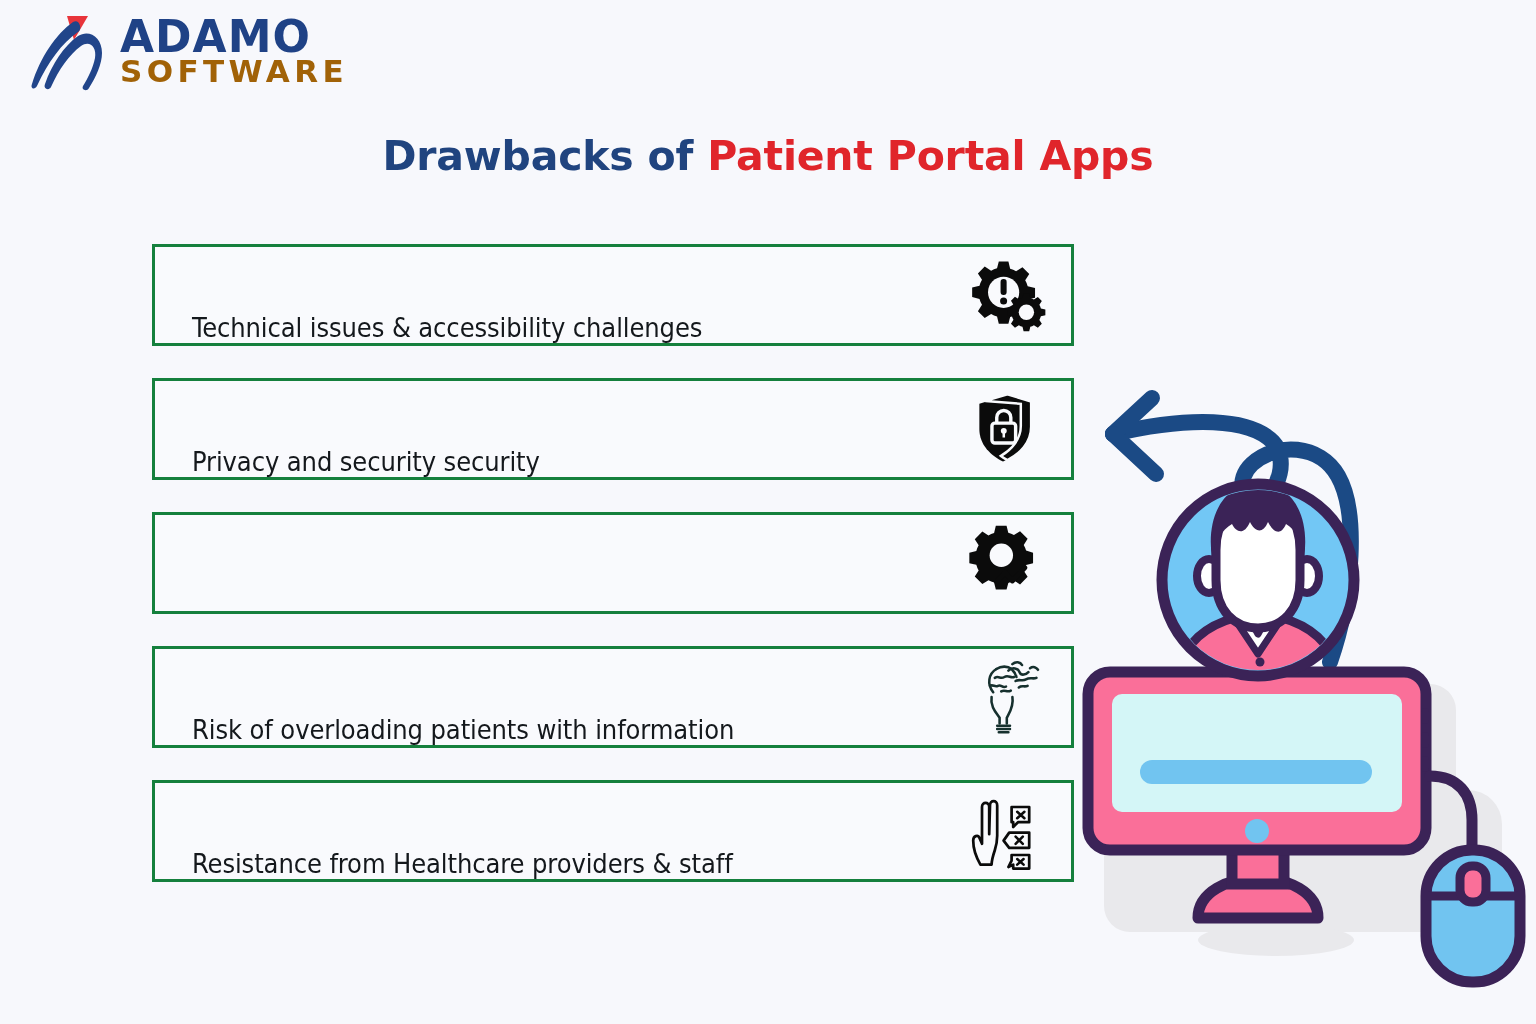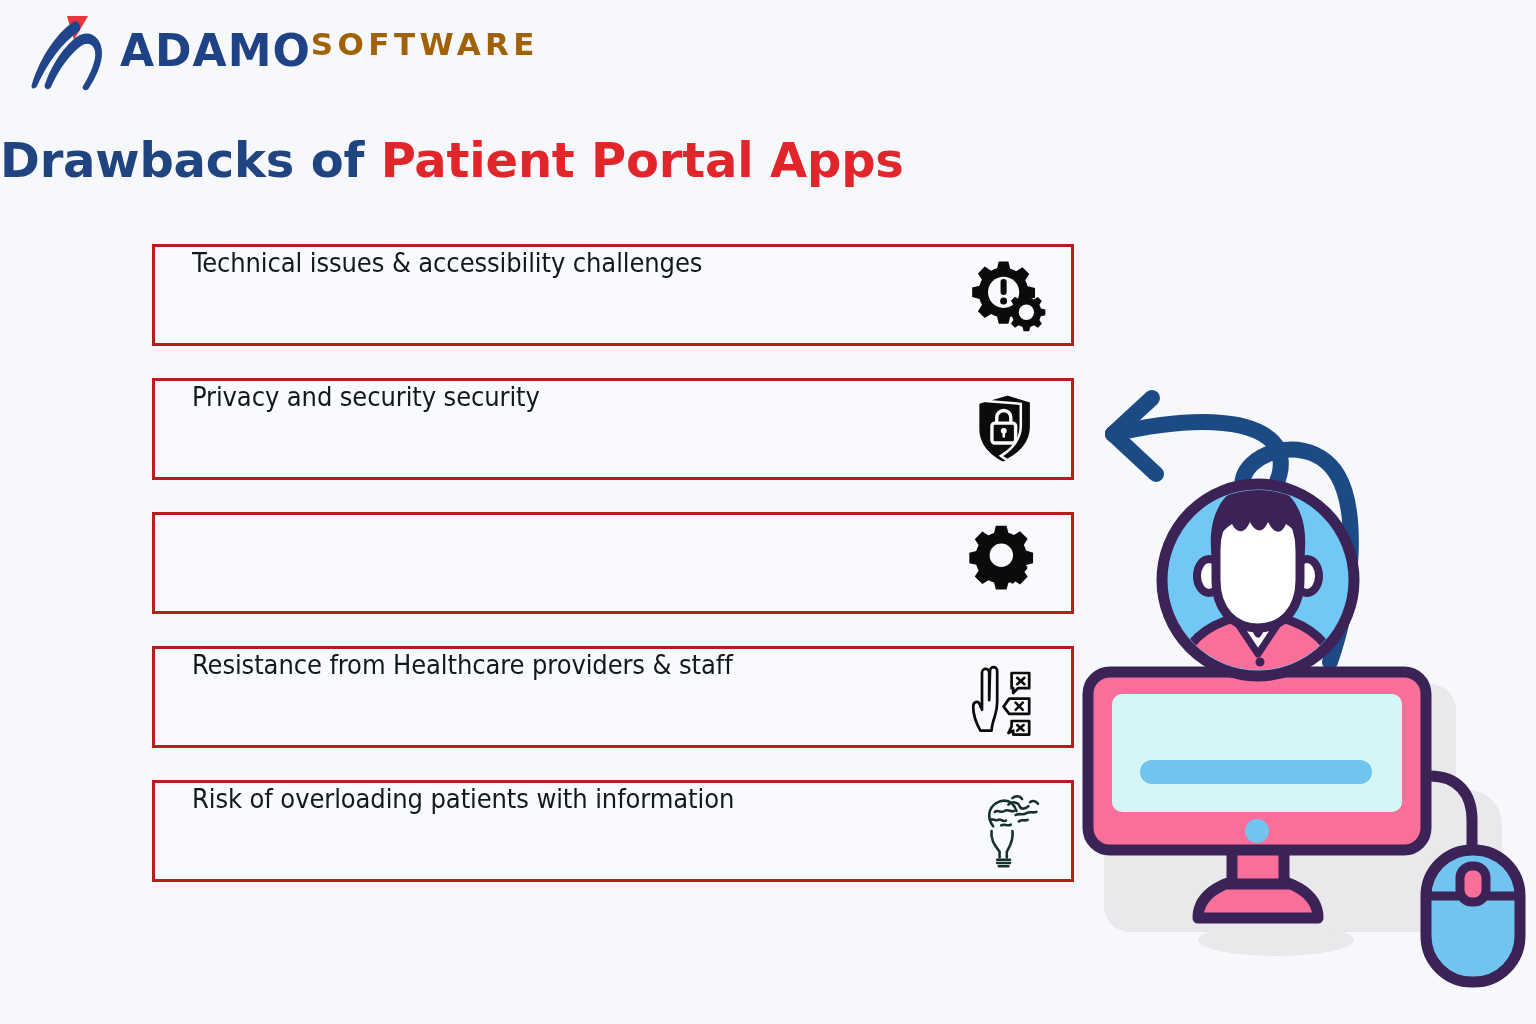--- a/index.html
+++ b/index.html
@@ -24,21 +24,21 @@
     align-items: center;
     gap: 16px;
   }
   .logo-mark {
     width: 78px;
     height: 82px;
     flex: none;
   }
   .logo-text {
     display: flex;
-    flex-direction: row;
+    flex-direction: column;
     line-height: 0.94;
   }
   .logo-text .l1 {
     font-family: "DejaVu Sans", sans-serif;
     font-size: 44px;
     font-weight: bold;
     letter-spacing: 1px;
     color: #1f4286;
   }
   .logo-text .l2 {
@@ -48,46 +48,46 @@
     letter-spacing: 4.4px;
     color: #a16207;
   }
 
   
   .page-title {
     position: absolute;
     left: 0;
     right: 0;
     top: 132px;
-    text-align: left;
+    text-align: center;
     font-family: "DejaVu Sans", sans-serif;
-    font-size: 48px;
+    font-size: 41px;
     font-weight: bold;
     letter-spacing: -0.2px;
     white-space: nowrap;
   }
   .title-a { color: #20447f; }
   .title-b { color: #e0252b; }
 
   
   .rows {
     position: absolute;
     left: 152px;
     top: 244px;
     width: 922px;
   }
   .row {
     position: relative;
     box-sizing: border-box;
     height: 102px;
-    border: 3px solid #b91c1c;
+    border: 3px solid #15803d;
     background: #f9fafd;
     margin-bottom: 32px;
     display: flex;
-    align-items: flex-start;
+    align-items: flex-end;
   }
   .row:last-child { margin-bottom: 0; }
   .row-label {
     font-family: "DejaVu Sans Condensed", "Liberation Sans Narrow", "Liberation Sans", sans-serif;
     font-size: 27px;
     color: #14181c;
     padding-left: 37px;
     letter-spacing: -0.1px;
     white-space: nowrap;
   }
@@ -174,41 +174,20 @@
 
   <div class="row">
     <span class="row-icon">
       <svg viewBox="0 0 100 100" width="78" height="78" aria-hidden="true">
         <g fill="#0b0b0b">
           <path d="M36 5 h16 l2.6 10.4 a33 33 0 0 1 8.4 3.5 l9.1-5.8 11.3 11.3 -5.8 9.1 a33 33 0 0 1 3.5 8.4 L91.5 45 v16 l-10.4 2.6 a33 33 0 0 1 -3.5 8.4 l5.8 9.1 -11.3 11.3 -9.1-5.8 a33 33 0 0 1 -8.4 3.5 L52 100 H36 l-2.6-10.4 a33 33 0 0 1 -8.4-3.5 l-9.1 5.8 L4.6 80.6 l5.8-9.1 a33 33 0 0 1 -3.5-8.4 L-3.5 61 V45 l10.4-2.6 a33 33 0 0 1 3.5-8.4 l-5.8-9.1 L15.9 13.6 l9.1 5.8 a33 33 0 0 1 8.4-3.5 Z" transform="translate(6,-2) scale(0.86)"></path>
         </g>
         <circle cx="44" cy="40" r="15" fill="#f9fafd"></circle>
         <path d="M38 74 L49 62 L58 73 L74 56" fill="none" stroke="#0b0b0b" stroke-width="6.5" stroke-linecap="round" stroke-linejoin="round"></path>
         <path d="M38 74 L49 62 L58 73 L74 56" fill="none" stroke="#f9fafd" stroke-width="2.2" stroke-linecap="round" stroke-linejoin="round" opacity="0"></path>
-      </svg>
-    </span>
-  </div>
-
-  <div class="row">
-    <span class="row-label">Resistance from Healthcare providers &amp; staff</span>
-    <span class="row-icon">
-      <svg viewBox="0 0 100 100" width="80" height="80" aria-hidden="true">
-        <g fill="none" stroke="#0b0b0b" stroke-width="3.4" stroke-linejoin="round" stroke-linecap="round">
-          <path d="M18 92 C11 80 9 70 9 62 C9 56 15 54 17 59 L20 66 L20 20 C20 13 29 13 29 20 L29 54 L30 18 C30 11 39 11 39 18 L39 56 C39 62 38 68 36 74 C34 80 32 86 32 92 Z"></path>
-          <g>
-            <path d="M57 20 h22 v19 h-14 l-6 6 v-6 h-2 Z"></path>
-            <path d="M54 52 h25 v19 h-25 l-7-9 7-10 Z"></path>
-            <path d="M57 80 h22 v17 h-20 l0 -5 -6 3 4 -8 Z"></path>
-          </g>
-        </g>
-        <g stroke="#0b0b0b" stroke-width="3.2" stroke-linecap="round">
-          <path d="M64 26 L73 34 M73 26 L64 34"></path>
-          <path d="M62 57 L71 66 M71 57 L62 66"></path>
-          <path d="M64 85 L72 92 M72 85 L64 92"></path>
-        </g>
       </svg>
     </span>
   </div>
 
   <div class="row">
     <span class="row-label">Risk of overloading patients with information</span>
     <span class="row-icon">
       <svg viewBox="0 0 100 100" width="80" height="80" aria-hidden="true">
         <g fill="none" stroke="#16302e" stroke-width="3.2" stroke-linecap="round" stroke-linejoin="round">
           <path d="M34 44 C26 34 28 21 38 15"></path>
@@ -222,20 +201,41 @@
           <path d="M53 17 C58 12 65 14 67 19 C69 24 75 22 78 19"></path>
           <path d="M62 30 C67 27 70 31 75 28 C80 25 84 28 88 26"></path>
           <path d="M66 38 C70 35 73 38 77 36"></path>
           <path d="M58 9 C62 5 68 6 70 10"></path>
           <path d="M80 14 C84 11 88 13 90 16"></path>
         </g>
       </svg>
     </span>
   </div>
 
+  <div class="row">
+    <span class="row-label">Resistance from Healthcare providers &amp; staff</span>
+    <span class="row-icon">
+      <svg viewBox="0 0 100 100" width="80" height="80" aria-hidden="true">
+        <g fill="none" stroke="#0b0b0b" stroke-width="3.4" stroke-linejoin="round" stroke-linecap="round">
+          <path d="M18 92 C11 80 9 70 9 62 C9 56 15 54 17 59 L20 66 L20 20 C20 13 29 13 29 20 L29 54 L30 18 C30 11 39 11 39 18 L39 56 C39 62 38 68 36 74 C34 80 32 86 32 92 Z"></path>
+          <g>
+            <path d="M57 20 h22 v19 h-14 l-6 6 v-6 h-2 Z"></path>
+            <path d="M54 52 h25 v19 h-25 l-7-9 7-10 Z"></path>
+            <path d="M57 80 h22 v17 h-20 l0 -5 -6 3 4 -8 Z"></path>
+          </g>
+        </g>
+        <g stroke="#0b0b0b" stroke-width="3.2" stroke-linecap="round">
+          <path d="M64 26 L73 34 M73 26 L64 34"></path>
+          <path d="M62 57 L71 66 M71 57 L62 66"></path>
+          <path d="M64 85 L72 92 M72 85 L64 92"></path>
+        </g>
+      </svg>
+    </span>
+  </div>
+
 </div>
 
 <div class="illustration">
   <svg viewBox="0 0 456 652" width="456" height="652" aria-hidden="true">
 
     <g fill="#e9e9ec">
       <rect x="24" y="312" width="352" height="248" rx="26"></rect>
       <ellipse cx="196" cy="568" rx="78" ry="16"></ellipse>
       <rect x="350" y="418" width="72" height="168" rx="34"></rect>
     </g>

